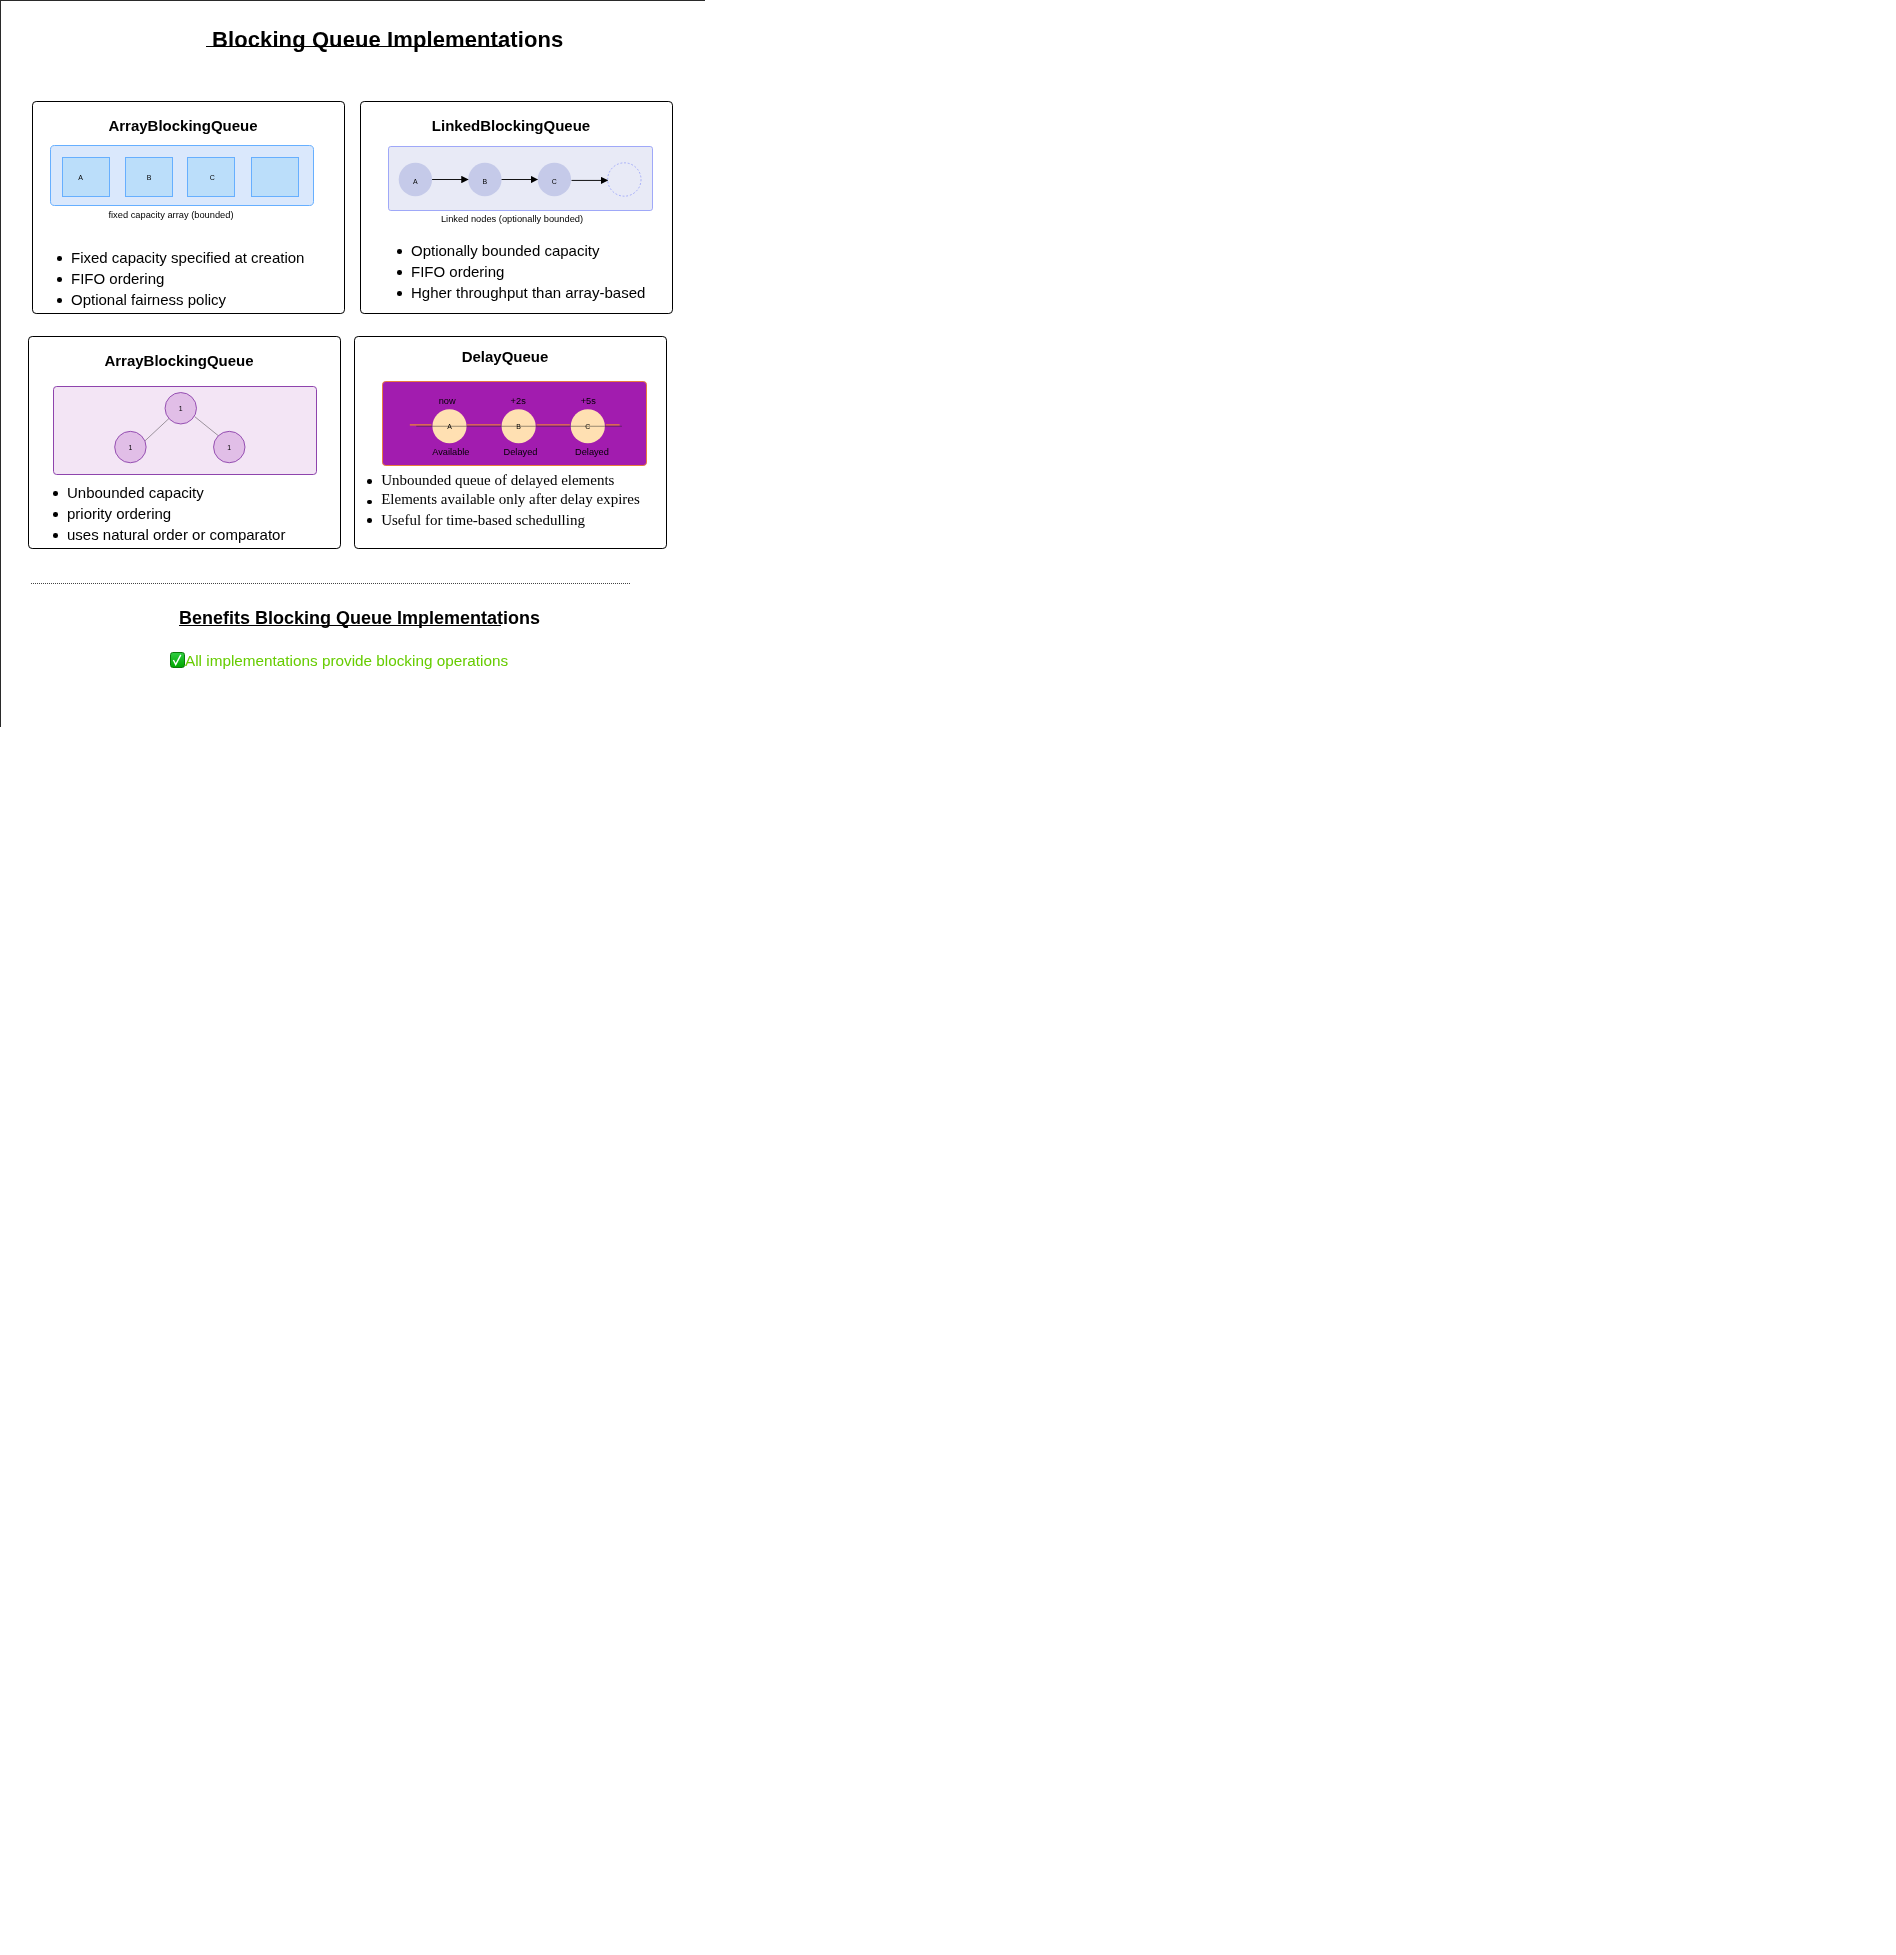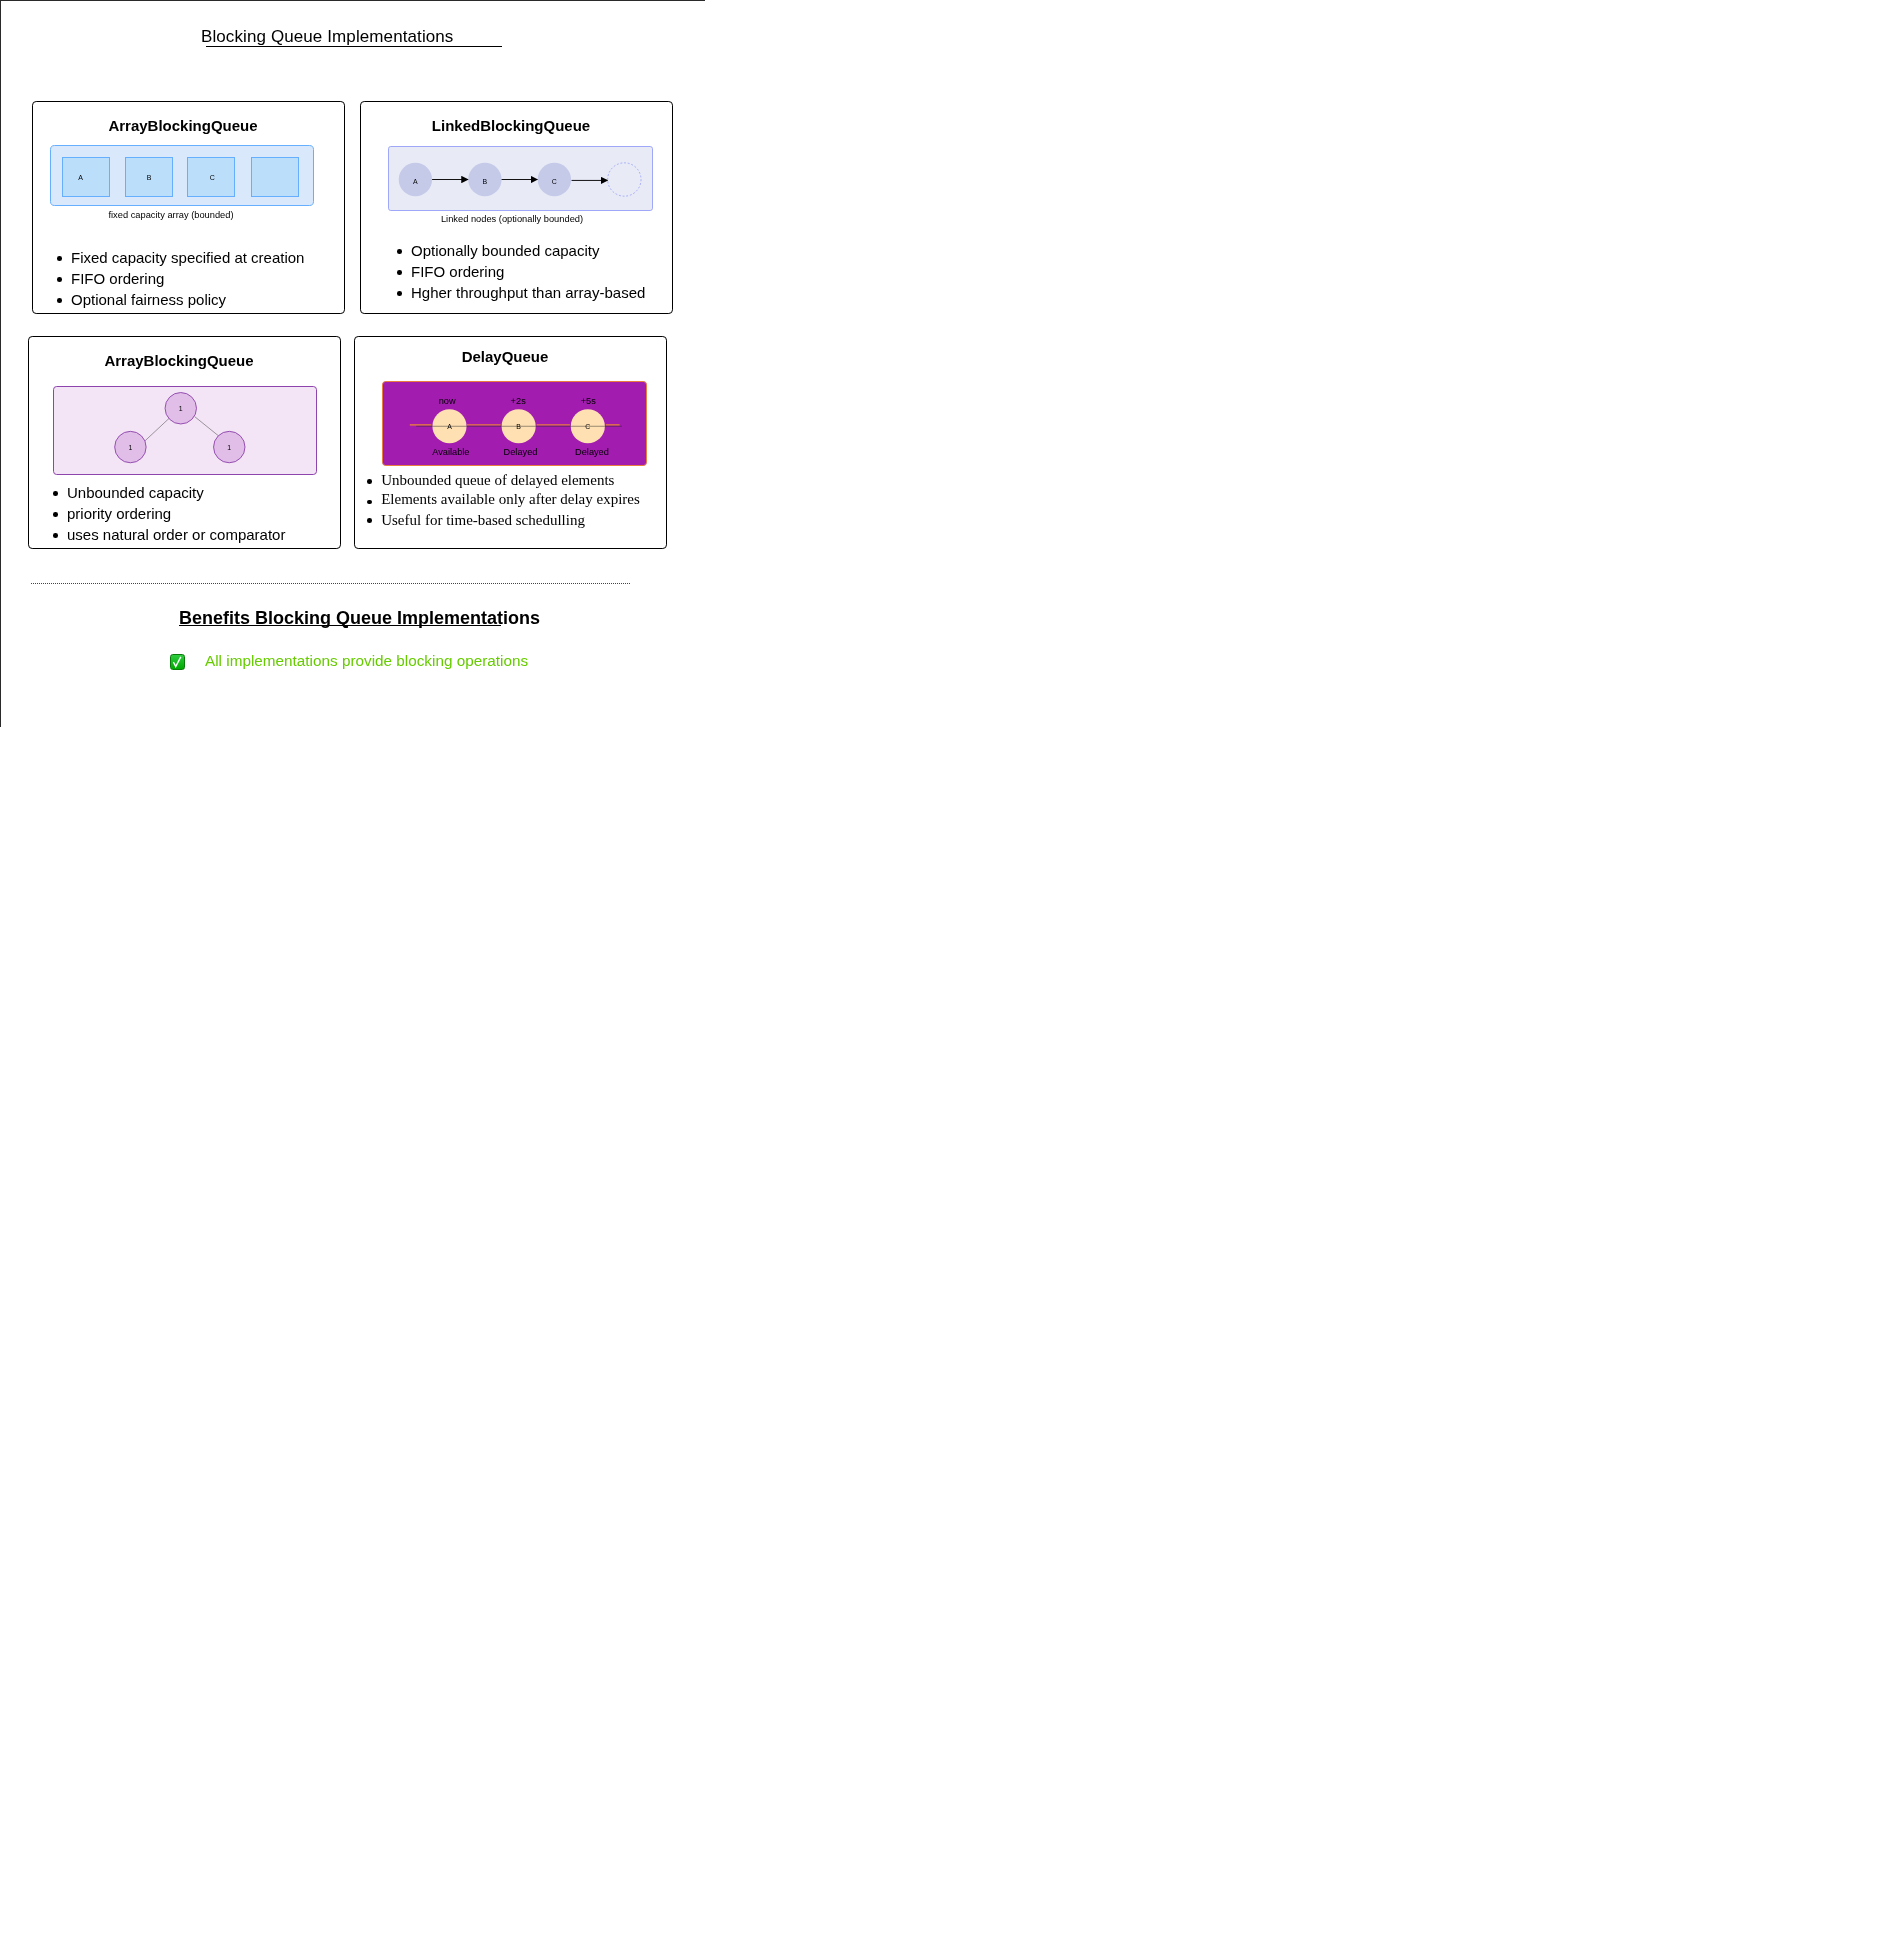--- a/index.html
+++ b/index.html
@@ -5,22 +5,22 @@
   * { box-sizing: border-box; margin: 0; padding: 0; }
   html, body { background: #ffffff; }
   body {
     width: 705px; height: 727px; position: relative; overflow: hidden;
     font-family: "Liberation Sans", "DejaVu Sans", sans-serif; color: #000;
     border-top: 0.5px solid #2a2a2a; border-left: 0.5px solid #2a2a2a;
   }
 
   
   .main-title {
-    position: absolute; left: 200px; top: 26px;
-    font-size: 17px; font-weight: normal; letter-spacing: 0.1px; white-space: nowrap;
+    position: absolute; left: 211px; top: 26px;
+    font-size: 22px; font-weight: bold; letter-spacing: 0.1px; white-space: nowrap;
   }
   .title-underline { position: absolute; height: 1.4px; background: #000; }
 
   
   .card {
     position: absolute; border: 1.9px solid #000; border-radius: 4.2px; background: #fff;
   }
   .card-title {
     position: absolute; left: 0; right: 11px; text-align: center;
     font-size: 15px; font-weight: bold; white-space: nowrap;
@@ -68,21 +68,21 @@
   .dotted-divider {
     position: absolute; left: 30px; top: 582px; width: 599px; height: 0;
     border-top: 0.9px dotted #444;
   }
   .benefits-title {
     position: absolute; left: 178px; top: 607px;
     font-size: 18px; font-weight: bold; white-space: nowrap;
   }
   .benefit-line {
     position: absolute; left: 169px; top: 651px; white-space: nowrap;
-    display: flex; align-items: flex-end; gap: 20px;
+    display: flex; align-items: flex-start; gap: 0;
   }
   .check-icon {
     width: 15px; height: 15.8px; border-radius: 2.8px;
     background: linear-gradient(#2ecc40, #00a800); border: 0.7px solid #0a7a0a;
     display: flex; align-items: center; justify-content: center;
   }
   .benefit-text { font-size: 15.3px; color: #66cc00; }
 </style>
 </head>
 <body>

